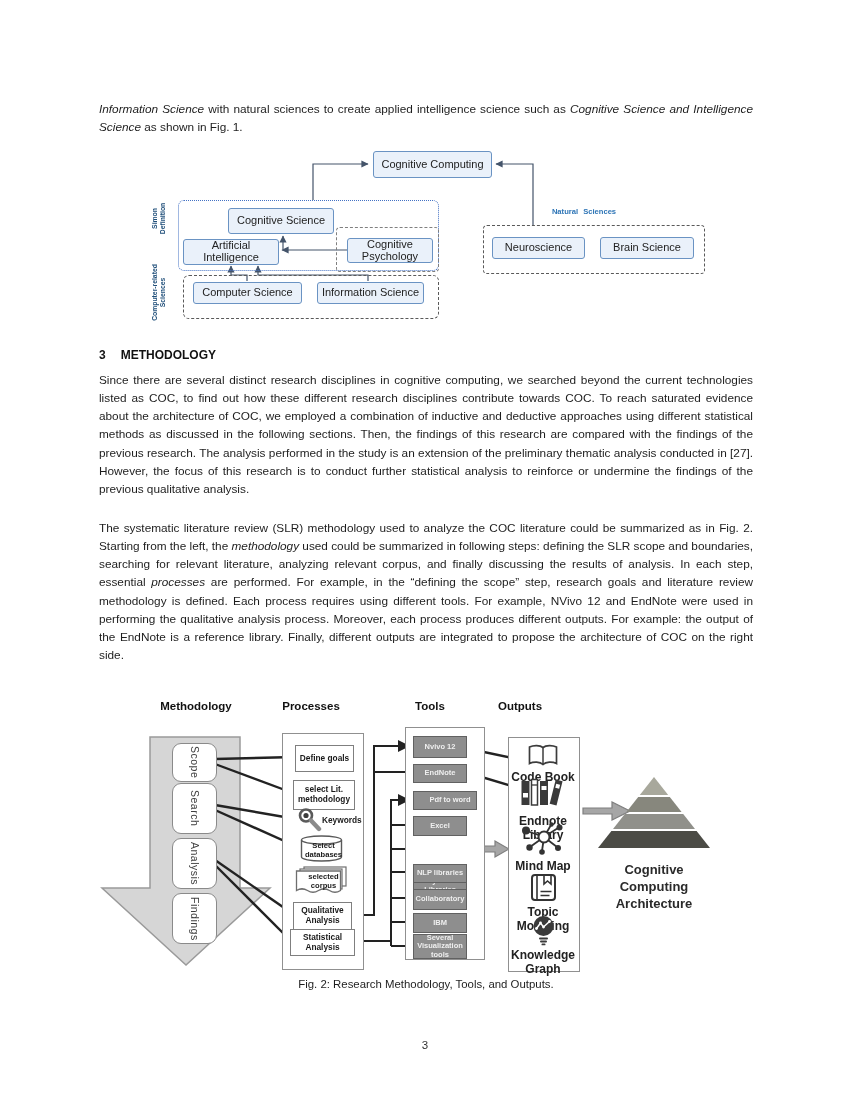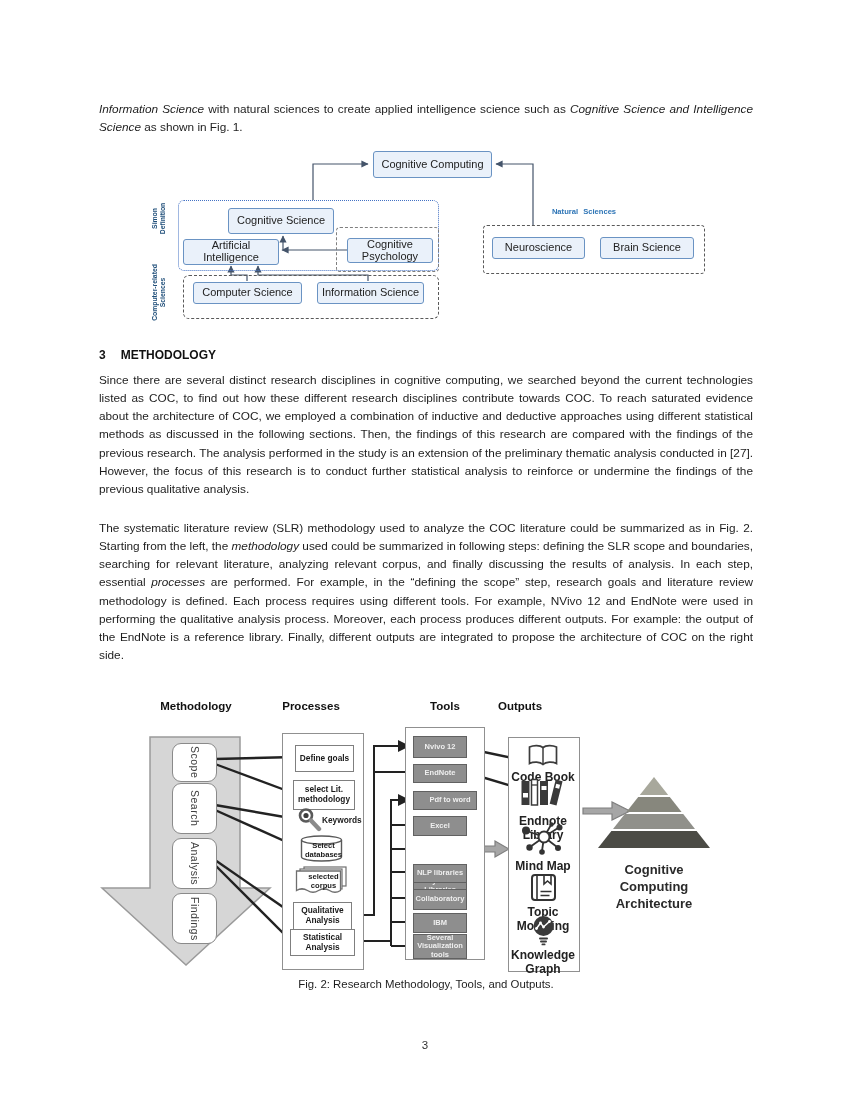--- a/index.html
+++ b/index.html
@@ -38,21 +38,21 @@
   .lab-computer{left:129px;top:136px;width:60px;}
   .lab-natural{position:absolute;left:524px;top:59px;width:120px;text-align:center;
                font-size:7.6px;font-weight:bold;color:#2e75b6;word-spacing:3px;}
   .fig1 svg.wires{position:absolute;left:0;top:0;}
 
   
   .fig2{position:absolute;left:100px;top:698px;width:660px;height:278px;}
   .fig2 svg.wires2{position:absolute;left:0;top:0;}
   .f2-header{position:absolute;top:2px;transform:translateX(-50%);font-size:11.5px;
              font-weight:bold;color:#111;white-space:nowrap;}
-  .h-meth{left:96px;} .h-proc{left:211px;} .h-tools{left:345px;} .h-out{left:420px;}
+  .h-meth{left:96px;} .h-proc{left:211px;} .h-tools{left:330px;} .h-out{left:420px;}
   .stepbox{position:absolute;left:72px;width:43px;background:#fff;border:1.6px solid #8a8a8a;
            border-radius:9px;display:flex;align-items:center;justify-content:center;}
   .stepbox span{writing-mode:vertical-rl;font-size:10.5px;color:#3f3f3f;letter-spacing:.5px;}
   .st-scope{top:45px;height:37px;} .st-search{top:85px;height:49px;}
   .st-analysis{top:140px;height:49px;} .st-findings{top:195px;height:49px;}
   .panel{position:absolute;background:#fff;border:1.3px solid #909090;}
   .p-processes{left:182px;top:35px;width:80px;height:235px;}
   .p-tools{left:305px;top:29px;width:78px;height:231px;}
   .p-outputs{left:408px;top:39px;width:70px;height:233px;}
   .procbox{position:absolute;background:#fff;border:1.4px solid #7f7f7f;display:flex;align-items:center;

